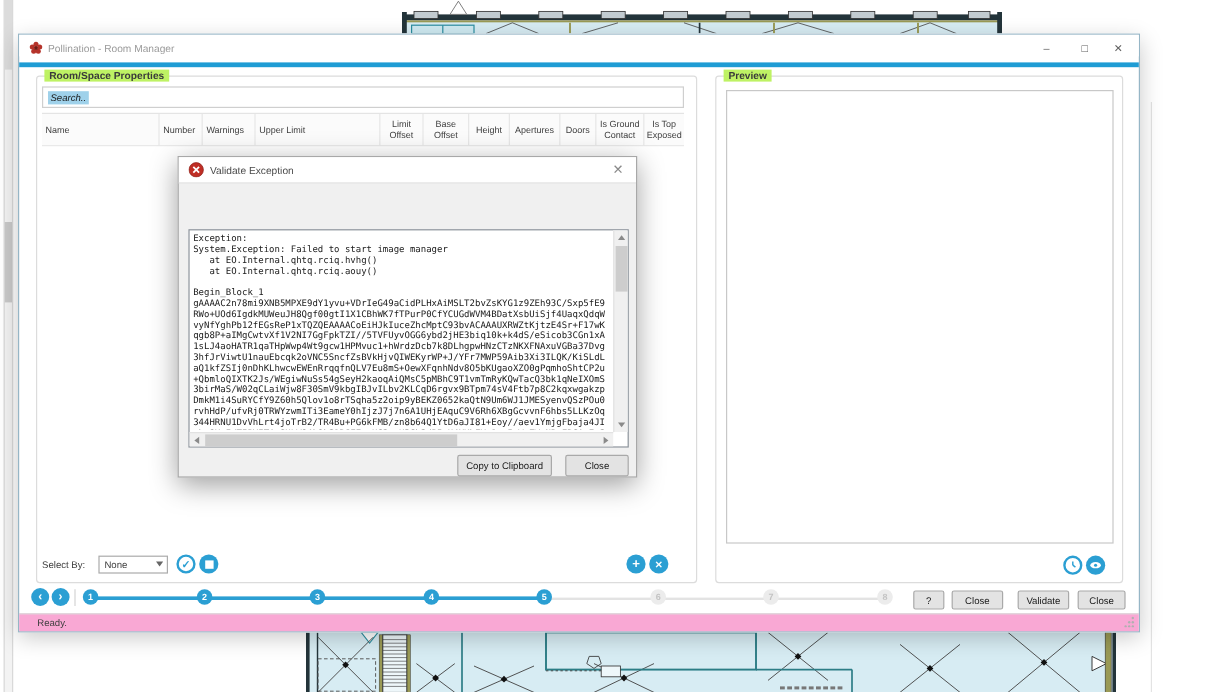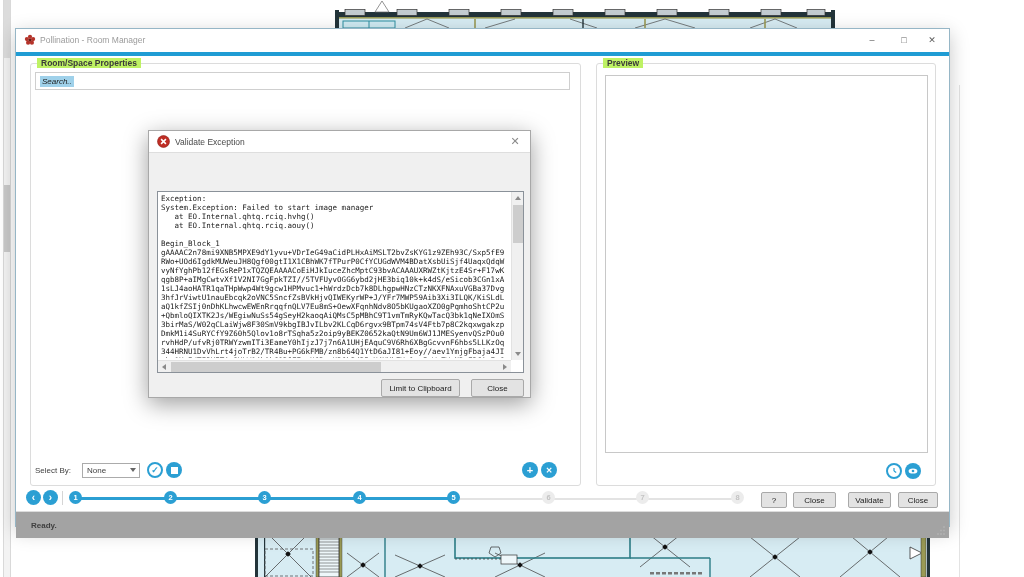--- a/index.html
+++ b/index.html
@@ -53,22 +53,22 @@
   .step-line { position:absolute; height:3px; top:468px; }
   .step { position:absolute; top:462px; width:13px; height:13px; font-size:7.5px; }
   .step.on { background:#2b9fd3; color:#fff; }
   .step.off { background:#ececec; color:#c3c3c3; }
   .step-sep { position:absolute; left:46px; top:462px; width:1px; height:14px; background:#d5d5d5; }
 
   .btn { position:absolute; height:16px; background:#e3e3e3; border:1px solid #a9a9a9; border-radius:2px;
          font-size:8px; color:#1a1a1a; display:flex; align-items:center; justify-content:center;
          font-family:"Liberation Sans", sans-serif; }
 
-  .statusbar { position:absolute; left:0; top:482px; width:100%; height:27px; background:#a3a3a3;
-               border-top:1px solid #dcdcdc; font-size:8px; color:#3f3f3f; display:flex; align-items:center; padding-left:15px;font-weight:bold; }
+  .statusbar { position:absolute; left:0; top:482px; width:100%; height:15px; background:#f9a8d4;
+               border-top:1px solid #dcdcdc; font-size:8px; color:#3f3f3f; display:flex; align-items:center; padding-left:15px; }
 
   
   .dialog { left:148px; top:130px; width:383px; height:268px; background:#f0f0f0;
             border:1px solid #a8a8a8; box-shadow:0 6px 22px rgba(0,0,0,.38); }
   .dlg-title { position:absolute; left:0; top:0; width:100%; height:22px; background:#fff;
                border-bottom:1px solid #dedede; }
   .dlg-title-text { position:absolute; left:26px; top:6px; font-size:8.5px; color:#4a4a4a; }
   .dlg-close { position:absolute; right:8px; top:4px; font-size:11px; color:#8a8a8a; width:14px;
                text-align:center; cursor:default; }
   .dlg-msg { position:absolute; left:8px; top:27px; width:366px; font-size:8px; color:#1b1b1b; line-height:1.3; }
@@ -234,20 +234,33 @@
     </div>
     <div class="accent-line"></div>
 
     <div class="gbox" style="left:14px;top:34px;width:551px;height:423px;">
       <span class="gbox-label">Room/Space Properties</span>
 
       <div class="search-box">
         <span class="search-sel">Search..</span>
       </div>
 
+      <div class="thead">
+        <div class="th" style="width:98px;">Name</div>
+        <div class="th" style="width:36px;">Number</div>
+        <div class="th" style="width:44px;">Warnings</div>
+        <div class="th" style="width:104px;">Upper Limit</div>
+        <div class="th c" style="width:36px;">Limit Offset</div>
+        <div class="th c" style="width:38px;">Base Offset</div>
+        <div class="th c" style="width:34px;">Height</div>
+        <div class="th c" style="width:42px;">Apertures</div>
+        <div class="th c" style="width:30px;">Doors</div>
+        <div class="th c" style="width:40px;">Is Ground Contact</div>
+        <div class="th c" style="flex:1;border-right:none;">Is Top Exposed</div>
+      </div>
 
       <div class="abs" style="left:4px;top:58px;right:10px;bottom:28px;background:#fff;"></div>
 
       <div class="select-row">
         <span class="abs" style="left:0;top:3px;">Select By:</span>
         <div class="dropdown">
           <span>None</span>
           <span class="dd-arrow"></span>
         </div>
         <div class="abs blue-ring" style="left:112px;top:-1px;width:16px;height:16px;font-size:9px;">
@@ -365,17 +378,17 @@
         <div class="sb-btn" style="left:0;top:0;">
             <span class="tri-lf"></span>
           </div>
         <div class="sb-thumb-h"></div>
         <div class="sb-btn" style="right:0;top:0;">
             <span class="tri-rt"></span>
           </div>
       </div>
     </div>
 
-    <div class="btn" style="left:232px;top:248px;width:79px;height:18px;">Limit to Clipboard</div>
+    <div class="btn" style="left:232px;top:248px;width:79px;height:18px;">Copy to Clipboard</div>
     <div class="btn" style="left:322px;top:248px;width:53px;height:18px;">Close</div>
   </div>
 
 </div>
 
 </body></html>

